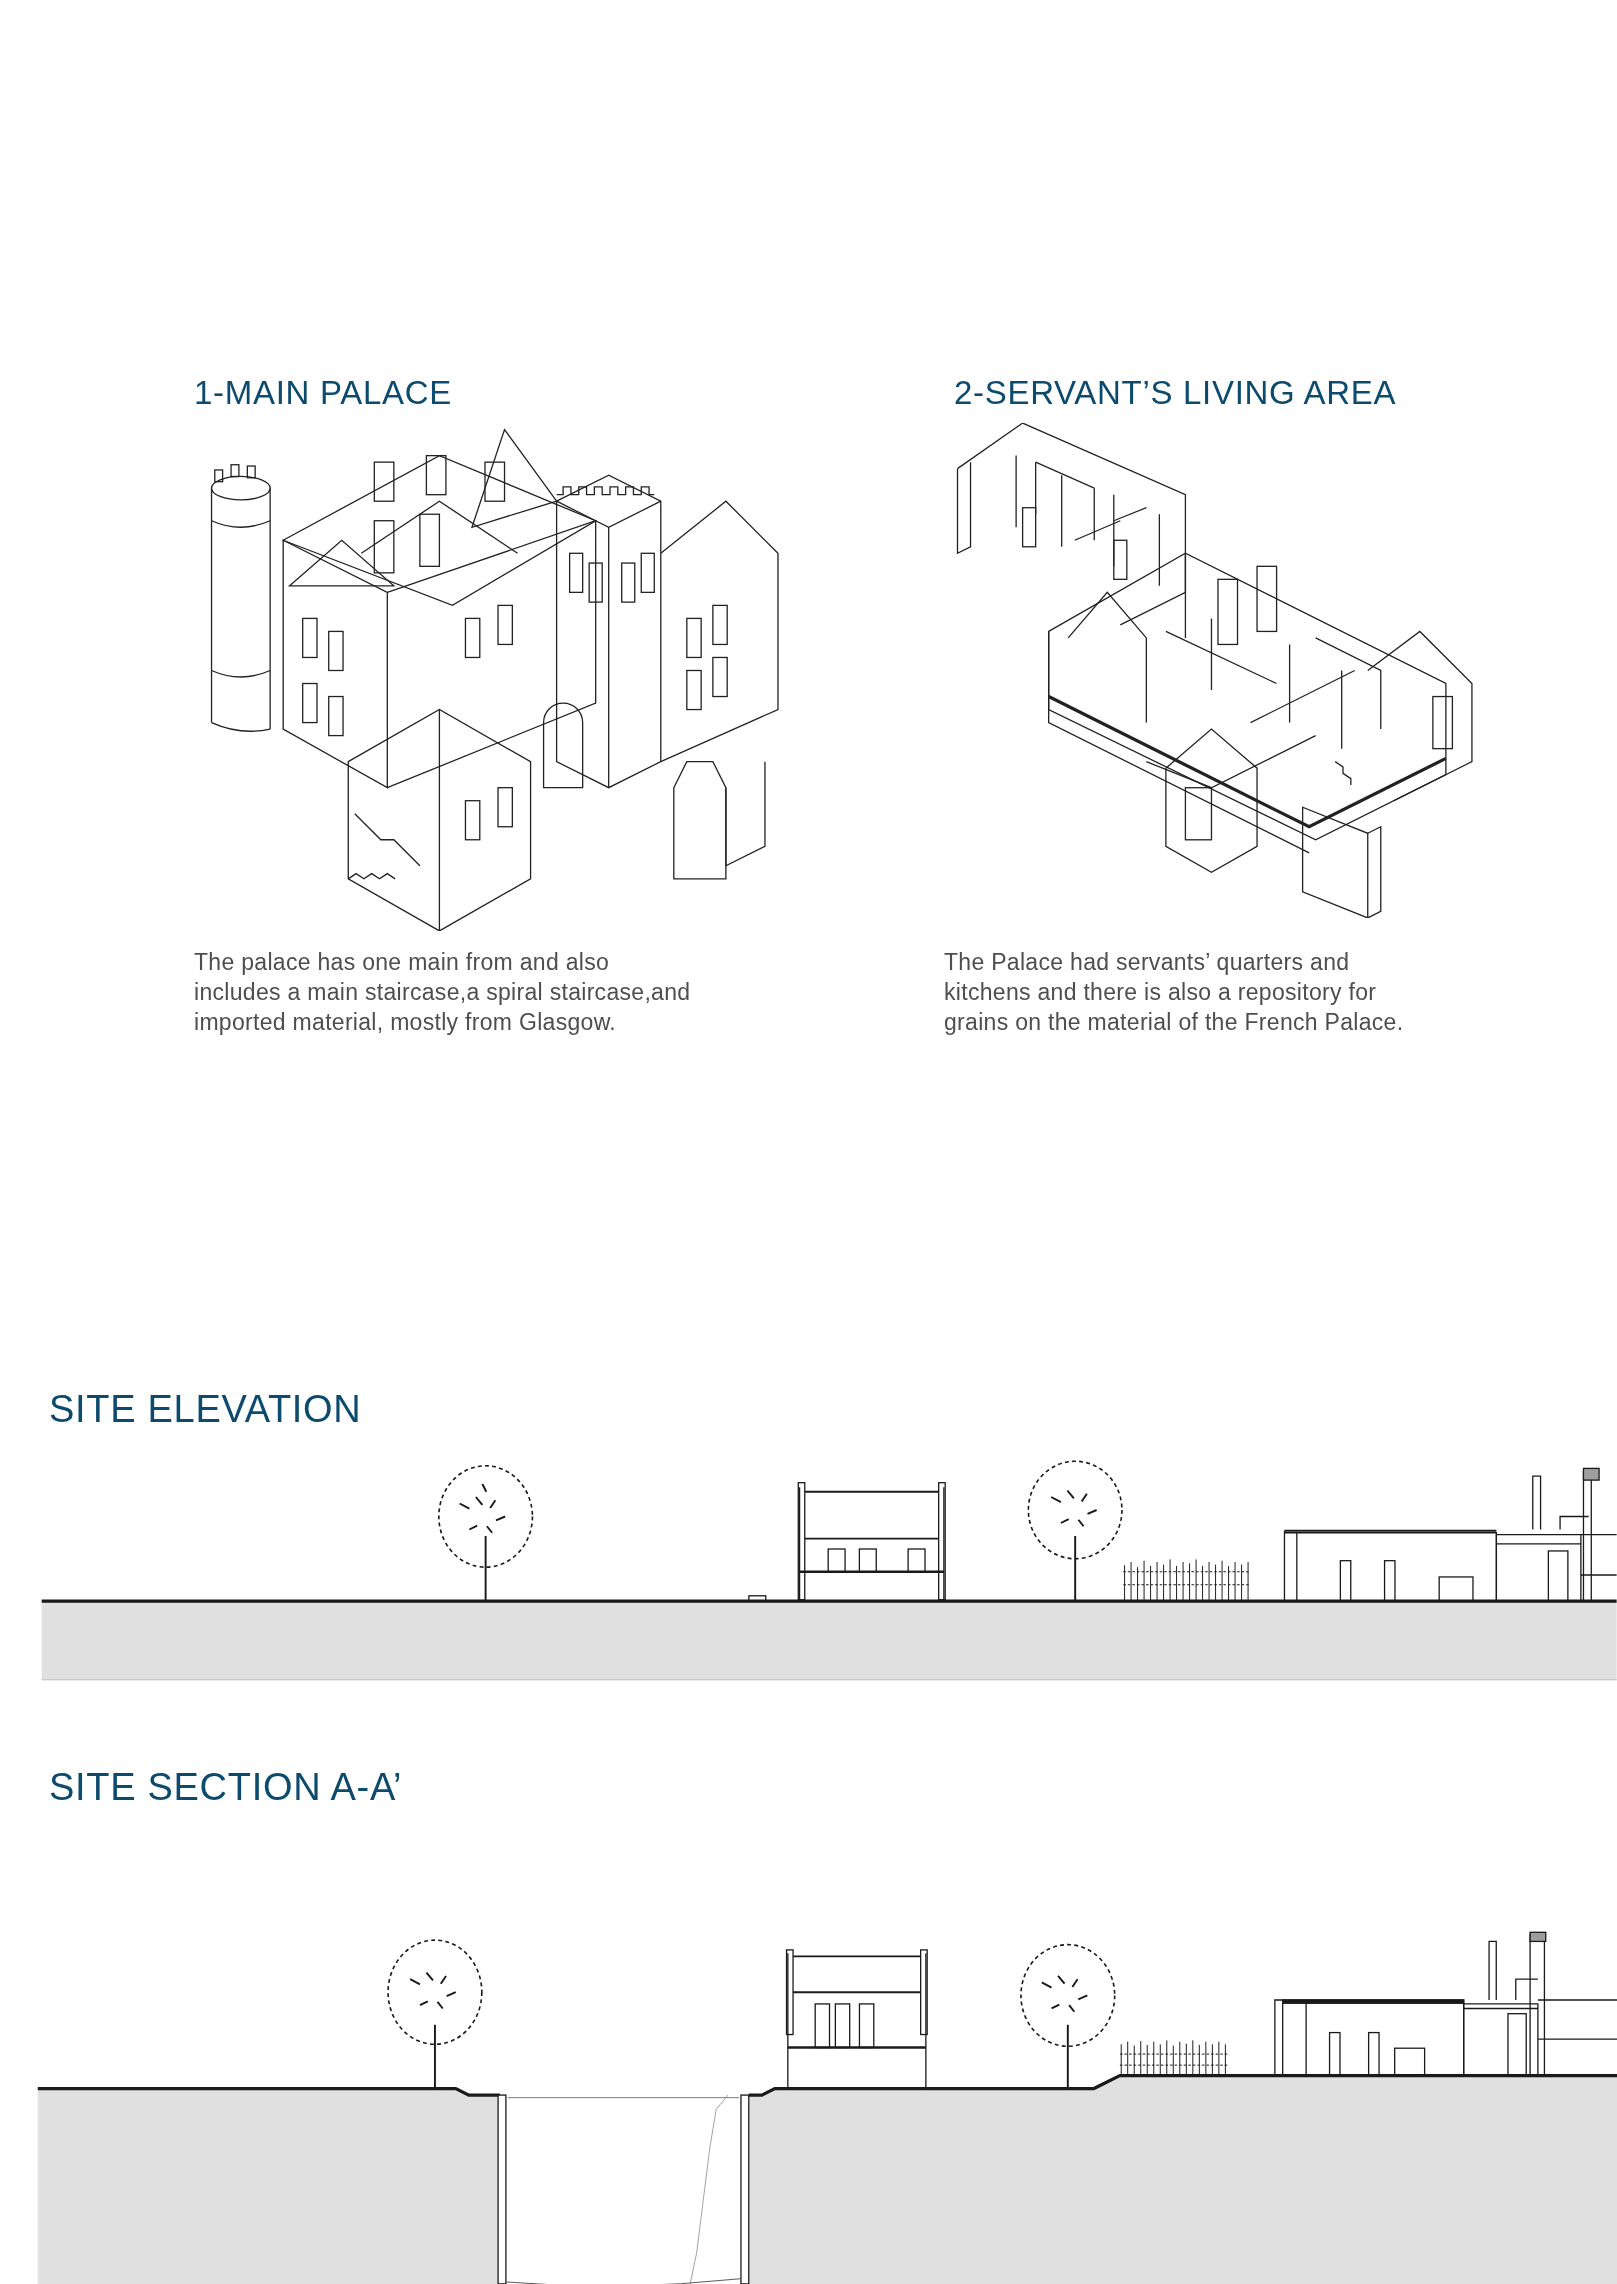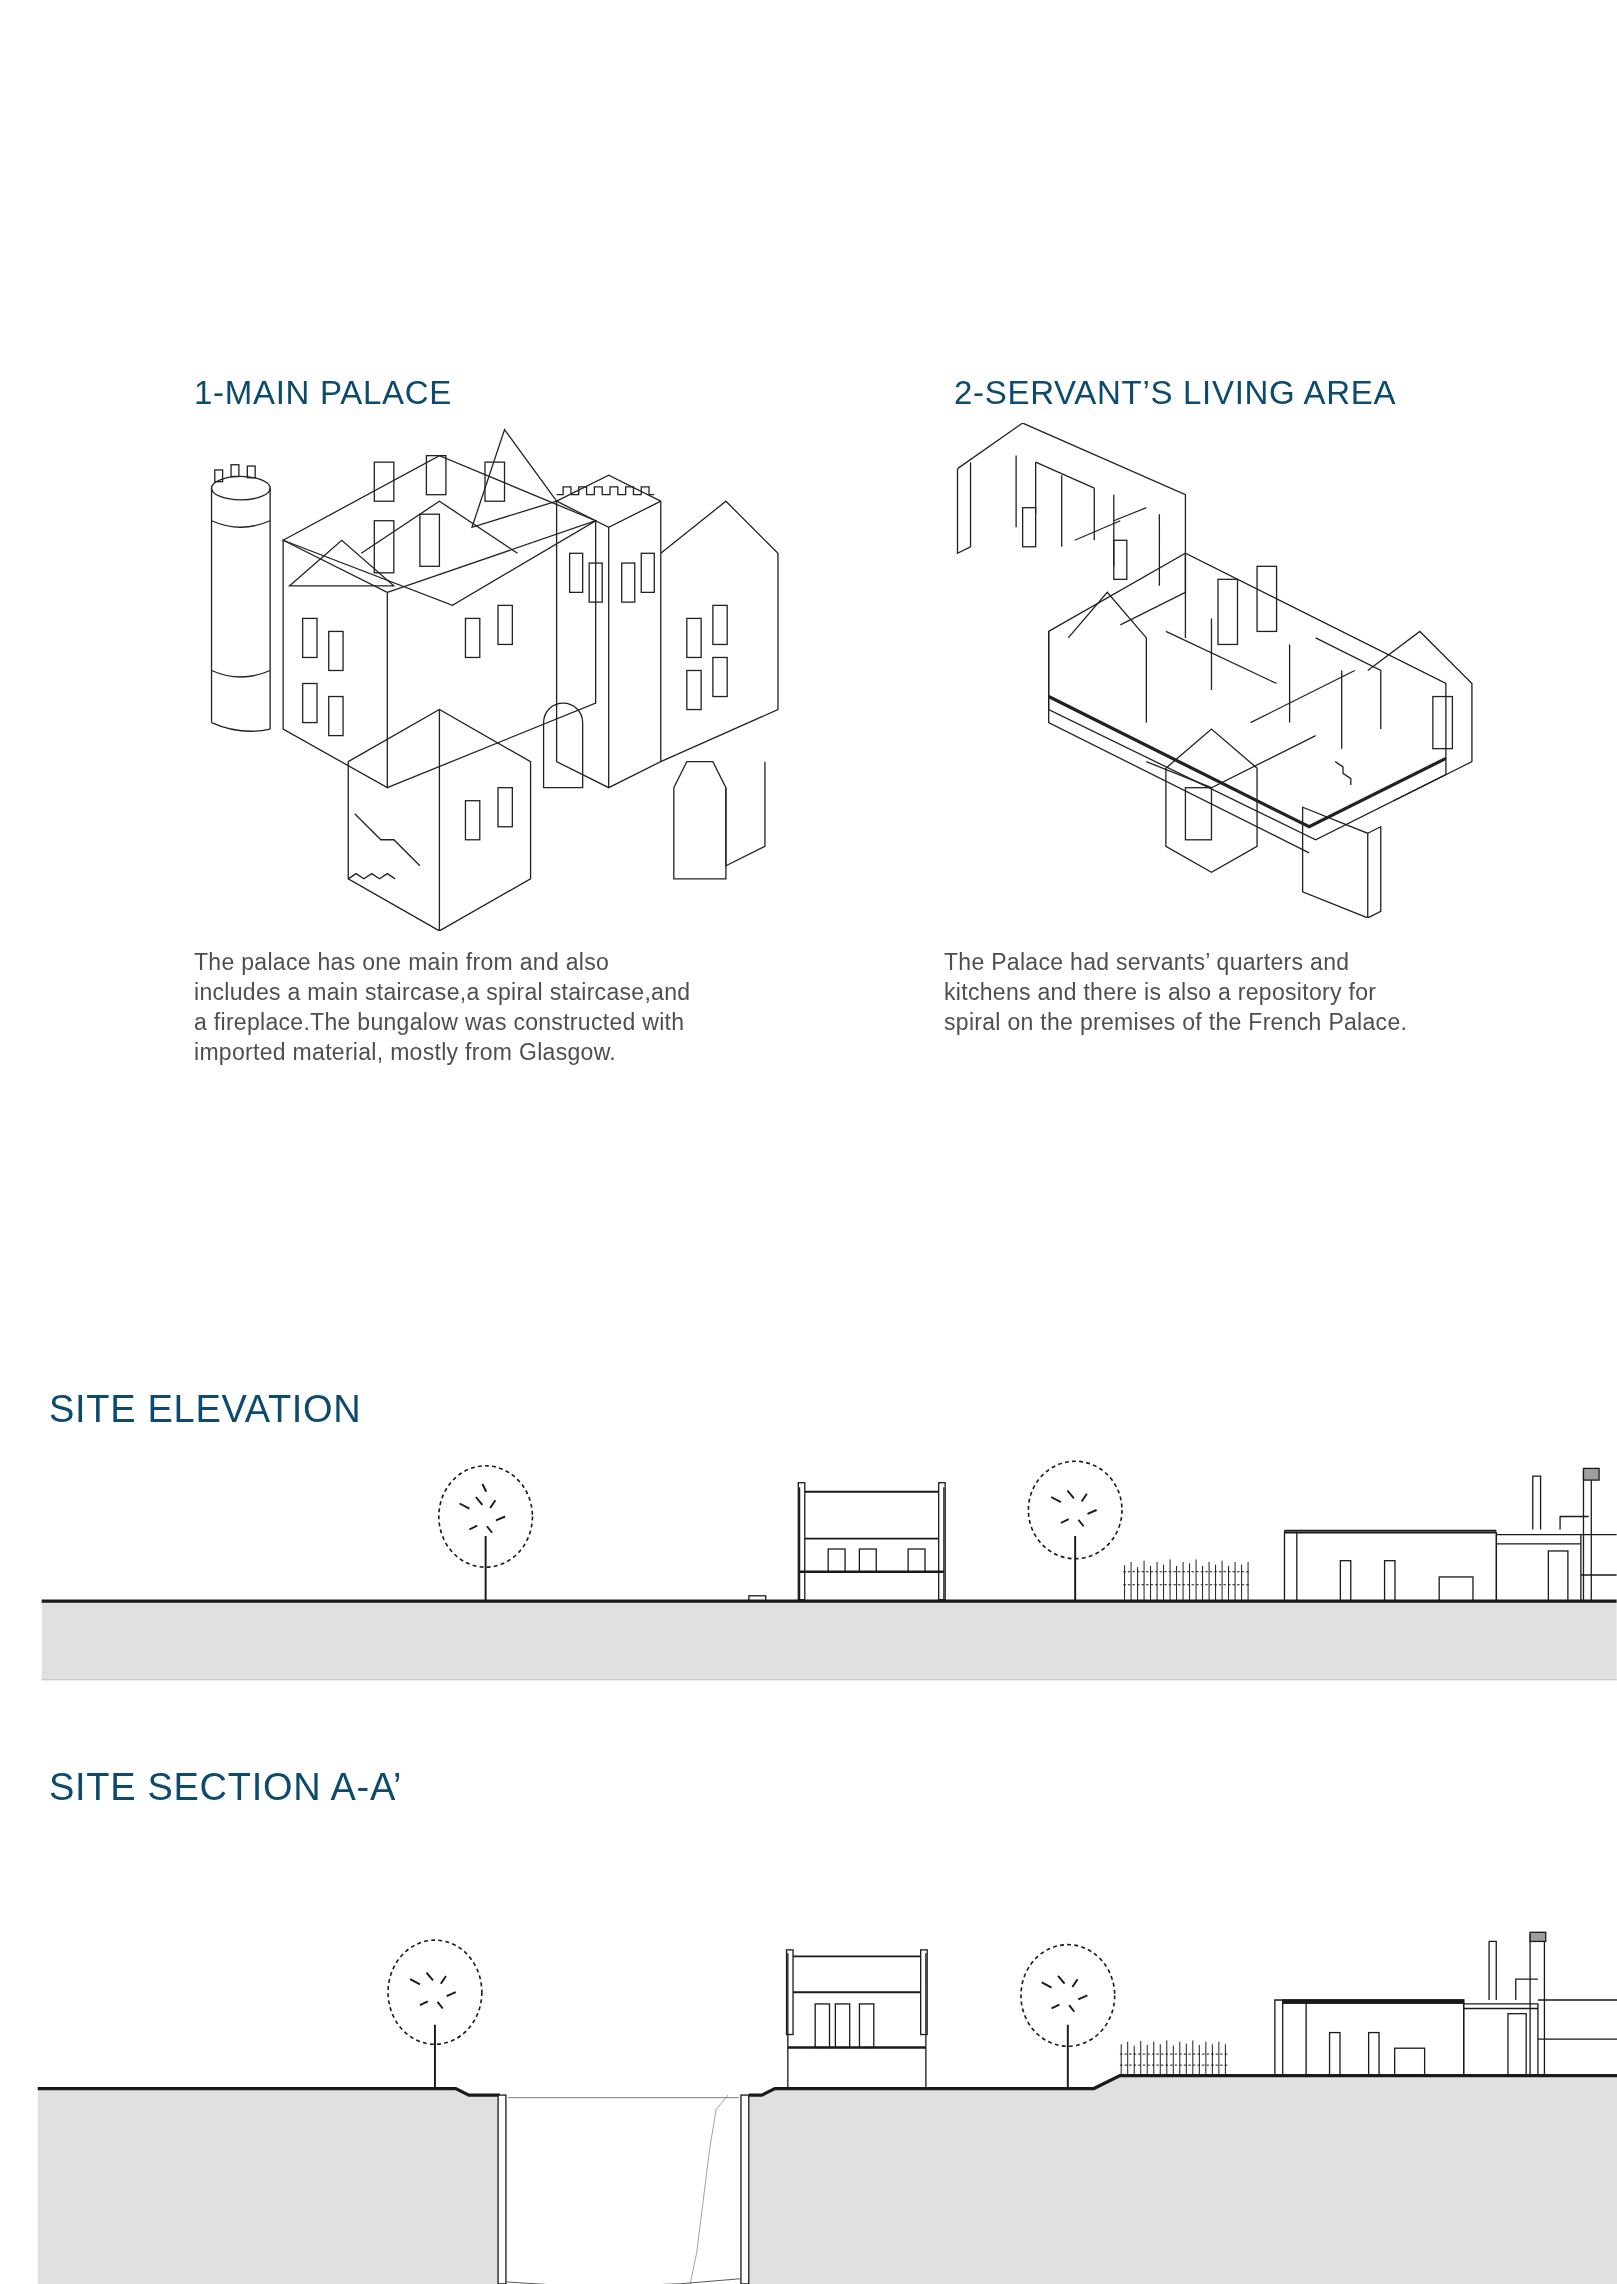--- a/index.html
+++ b/index.html
@@ -74,21 +74,20 @@
       <rect x="800" y="280" width="22" height="60"></rect>
     <rect x="760" y="380" width="22" height="60"></rect>
       <rect x="800" y="360" width="22" height="60"></rect>
     <path d="M540 460 a30 30 0 0 1 60 0 V560 H540 Z"></path>
   </svg>
 </div>
 
 <div class="body-text" style="left:194px; top:947px; width:638px;">
   <div>The palace has one main from and also</div>
   <div>includes a main staircase,a spiral staircase,and</div>
-  <div>a fireplace.The bungalow was constructed with</div>
   <div>imported material, mostly from Glasgow.</div>
 </div>
 
 <div class="heading h-small" style="left:954px; top:376px;">2-SERVANT’S LIVING AREA</div>
 
 <div class="drawing" style="left:951px; top:423px;">
   <svg width="560" height="495" viewBox="0 0 860 760" fill="none" stroke="#222" stroke-width="2">
 
     <path d="M10 70 L110 0 L360 110 L360 260 L260 310"></path>
     <path d="M10 70 V200 L30 190 V60"></path>
@@ -121,21 +120,21 @@
     <path d="M540 590 L640 630 V760 L540 720 Z"></path>
     <path d="M640 630 L660 620 V750 L640 760"></path>
 
     <path d="M590 520 l12 8 l0 10 l12 8 l0 10"></path>
   </svg>
 </div>
 
 <div class="body-text" style="left:944px; top:947px; width:638px;">
   <div>The Palace had servants’ quarters and</div>
   <div>kitchens and there is also a repository for</div>
-  <div>spiral on the premises of the French Palace.</div>
+  <div>grains on the material of the French Palace.</div>
 </div>
 
 <div class="heading h-large" style="left:49px; top:1390px;">SITE ELEVATION</div>
 
 <div class="drawing" style="left:0; top:1458px;">
   <svg width="1618" height="234" viewBox="0 0 2485 360" fill="none" stroke="#1a1a1a" stroke-width="2">
 
     <rect x="62" y="220" width="2423" height="122" fill="#e0e0e0" stroke="none"></rect>
     <line x1="62" y1="341" x2="2485" y2="341" stroke="#c9c9c9" stroke-width="2"></line>
 

